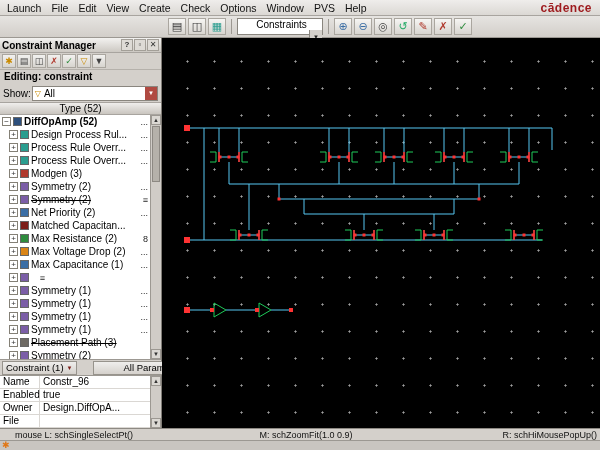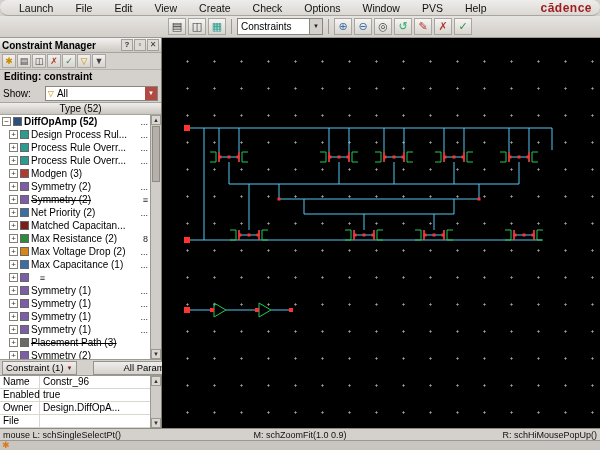--- a/index.html
+++ b/index.html
@@ -1,36 +1,36 @@
 <!DOCTYPE html>
 <html><head>
 <meta charset="utf-8">
 <style>
   * { box-sizing: border-box; margin: 0; padding: 0; }
   html,body { width:600px; height:450px; overflow:hidden;
     font-family:"Liberation Sans","DejaVu Sans",sans-serif; background:#d4d0cb; }
 
   
-  .menubar { height:16px; display:flex; align-items:center; gap:12px;
+  .menubar { height:16px; display:flex; align-items:center; gap:0;
     background:linear-gradient(#efedeb,#dbd8d4); border-bottom:1px solid #a8a49f;
-    font-size:10.5px; color:#111; padding-left:14px;border-radius:8px; }
+    font-size:10.5px; color:#111; padding-left:2px; }
   .menu-item { padding:1px 5px; cursor:default; }
   .logo { margin-left:auto; padding-right:8px; font-size:12px; font-weight:bold;
     color:#9e1b1e; letter-spacing:.5px; }
 
   
   .toolbar { height:22px; display:flex; align-items:center; gap:2px;
     background:linear-gradient(#e6e4e1,#d2cec9); border-bottom:1px solid #9c9892;
     padding-left:168px; }
   .tbtn { width:18px; height:17px; border:1px solid #aaa69f;
     background:linear-gradient(#f6f5f3,#d8d5d0); font-size:11px; line-height:15px;
     text-align:center; color:#333; }
   .tsep { width:1px; height:15px; background:#9c9892; margin:0 3px; }
   .combo { width:86px; height:17px; background:#fff; border:1px solid #8a867f;
-    display:flex; align-items:center; font-size:10px; padding-left:3px; }
+    display:flex; align-items:center; font-size:10px; padding-left:3px;flex-direction:column; }
   .combo .arr { margin-left:auto; width:13px; height:100%; background:#d4d0cb;
     border-left:1px solid #8a867f; font-size:6px; line-height:15px; text-align:center; color:#222; }
 
   
   .content { height:390px; display:flex; }
 
   
   .panel { width:162px; border-right:1px solid #807c76; display:flex; flex-direction:column;
     background:#d4d0cb; }
   .p-title { height:15px; display:flex; align-items:center; gap:1px;
@@ -38,21 +38,21 @@
     font-size:10px; font-weight:bold; padding:0 2px; }
   .p-title .sp { flex:1; }
   .wbtn { width:12px; height:12px; border:1px solid #a39f98; background:#dedbd6;
     font-size:8px; line-height:10px; text-align:center; color:#333; }
   .p-tools { height:17px; display:flex; align-items:center; gap:1px; padding:0 2px;
     border-bottom:1px solid #b5b1ab; }
   .pbtn { width:14px; height:14px; border:1px solid #aaa69f;
     background:linear-gradient(#f2f1ef,#d7d4cf); font-size:9px; line-height:12px;
     text-align:center; color:#444; }
   .p-edit { height:14px; font-size:10px; font-weight:bold; padding:1px 0 0 4px; }
-  .p-show { height:18px; display:flex; align-items:center; gap:14px; padding:0 3px; font-size:10px; }
+  .p-show { height:18px; display:flex; align-items:center; gap:1px; padding:0 3px; font-size:10px; }
   .show-combo { flex:1; height:15px; background:#fff; border:1px solid #8a867f;
     display:flex; align-items:center; gap:3px; font-size:10px; padding-left:2px; }
   .show-combo .arr { margin-left:auto; width:12px; height:100%; background:#b04a42;
     color:#fff; font-size:6px; line-height:13px; text-align:center; }
   .p-thead { height:13px; background:linear-gradient(#f0eeec,#c9c5bf);
     border:1px solid #a8a49f; border-left:none; border-right:none;
     font-size:10px; text-align:center; line-height:12px; }
   .p-tree { flex:1; min-height:0; display:flex; background:#fff; overflow:hidden; }
   .rows { flex:1; overflow:hidden; }
   .trow { height:13px; display:flex; align-items:center; gap:2px; padding-left:2px; background:#fff; }
@@ -88,21 +88,21 @@
 
   
   .canvas { flex:1; position:relative; background:#000;
     background-image:radial-gradient(circle,#9f9f9f .8px,transparent 1.4px);
     background-size:27px 27px; background-position:12px 10px; }
   .canvas svg { position:absolute; left:0; top:0; }
 
   
   .statusbar { height:12px; display:flex; align-items:center; background:#d4d0cb;
     border-top:1px solid #8d8983; font-size:9px; color:#111; }
-  .statusbar .seg { flex:1; padding:0 3px; white-space:nowrap; }
+  .statusbar .seg { flex:1; padding:0 3px; white-space:nowrap;margin-left:12px; }
   .statusbar .mid { text-align:center; }
   .statusbar .right { text-align:right; }
   .taskbar { height:10px; background:#c9c5c0; border-top:1px solid #9c9892;
     display:flex; align-items:center; padding-left:2px; }
   .launcher { font-size:9px; line-height:9px; color:#e07818; }
 </style>
 </head>
 <body>
 
 <div>

